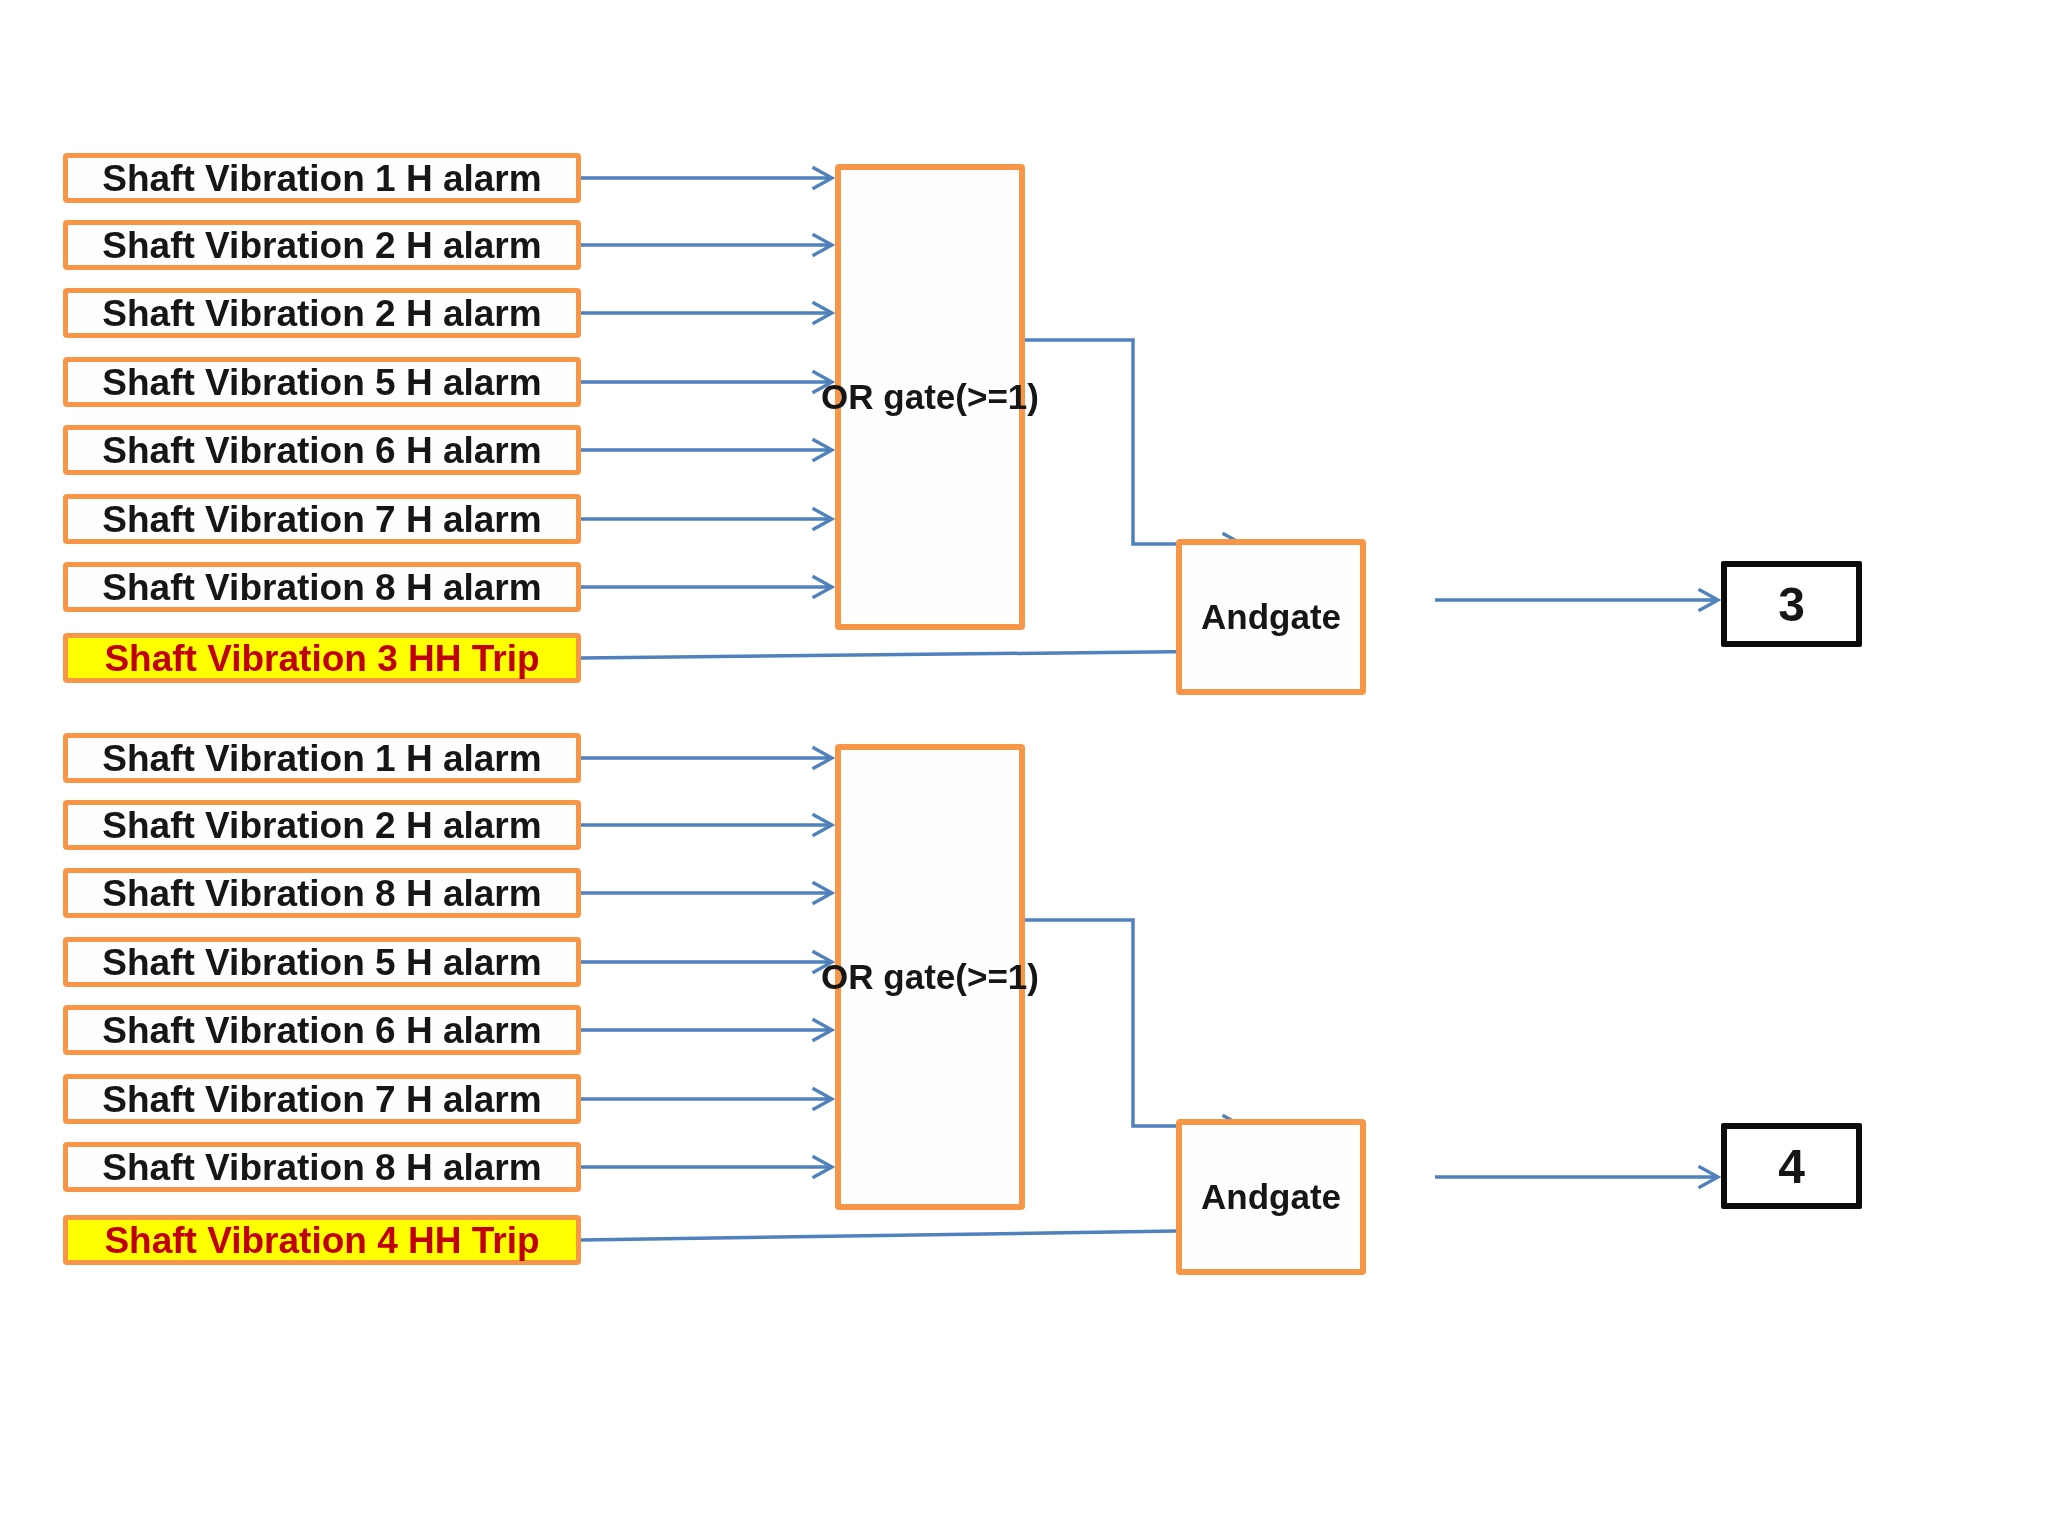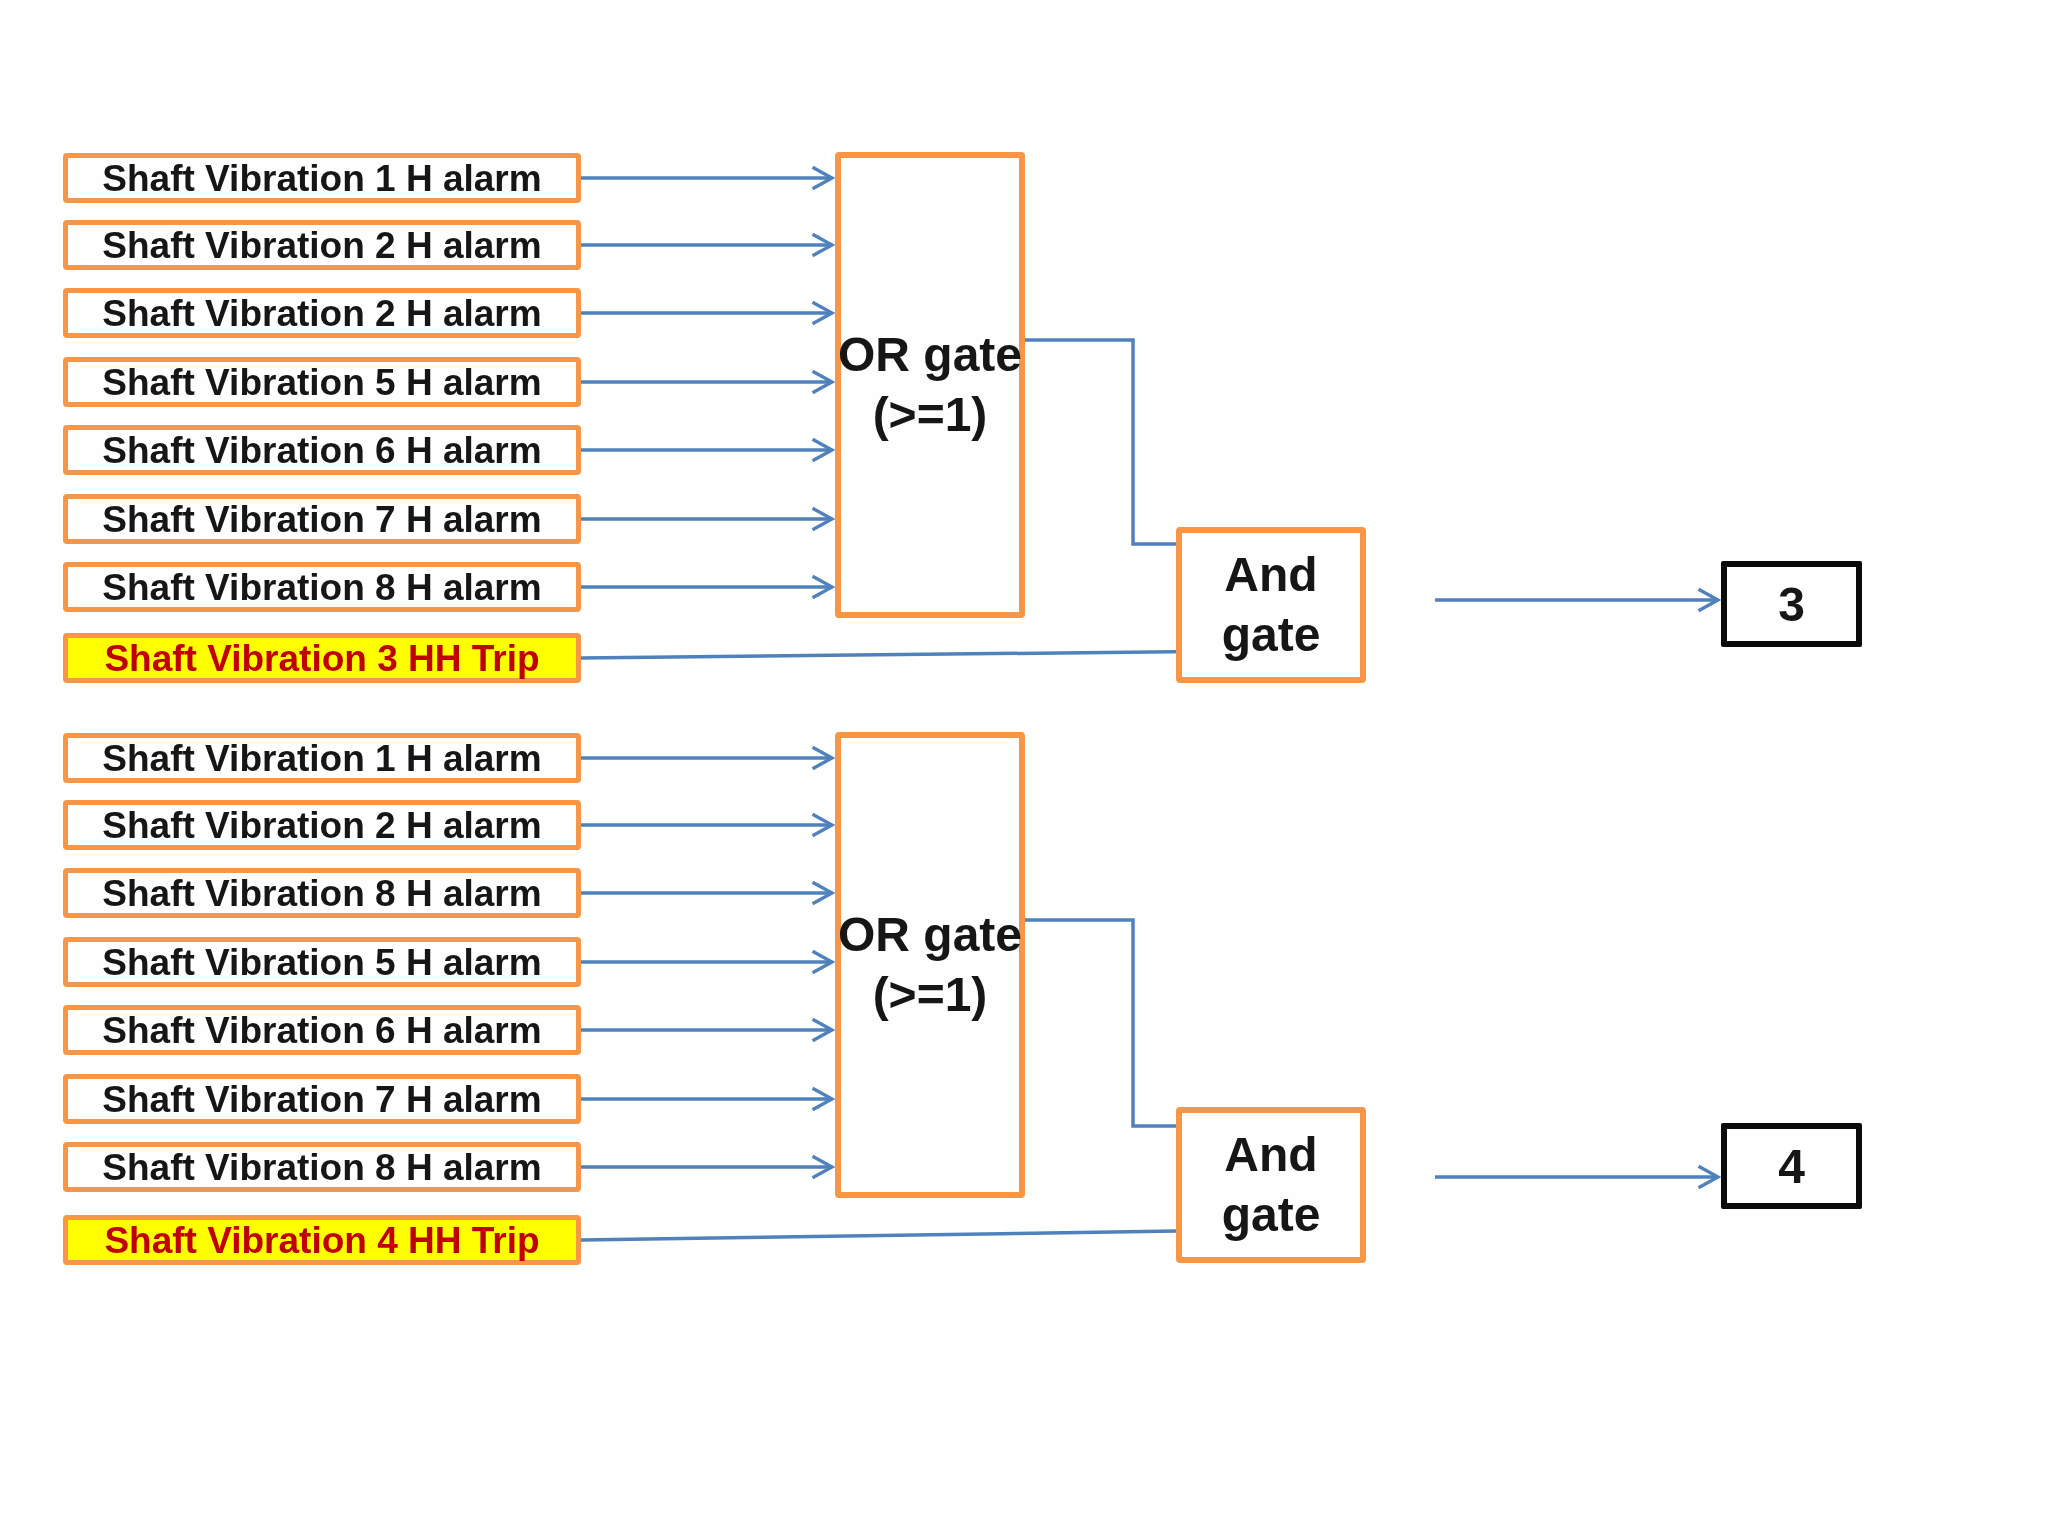--- a/index.html
+++ b/index.html
@@ -32,24 +32,24 @@
   .alarm{
     left:63px;width:518px;height:50px;
     font-size:37px;line-height:1;
   }
   .trip{
     background:var(--c-yellow);
     color:var(--c-red);
     text-align:right;
   }
   .gate{
-    flex-direction:column;
     border-width:6px;
-    font-size:48px;line-height:1.25;
+    font-size:35px;line-height:1.25;
     text-align:center;
+    margin-top:12px;
   }
   .or-gate{left:835px;width:190px;height:466px;}
   .and-gate{left:1176px;width:190px;height:156px;}
   .out-box{
     left:1721px;width:141px;height:86px;
     border:6px solid var(--c-black);
     border-radius:2px;
     font-size:48px;
     background:#ffffff;
   }

